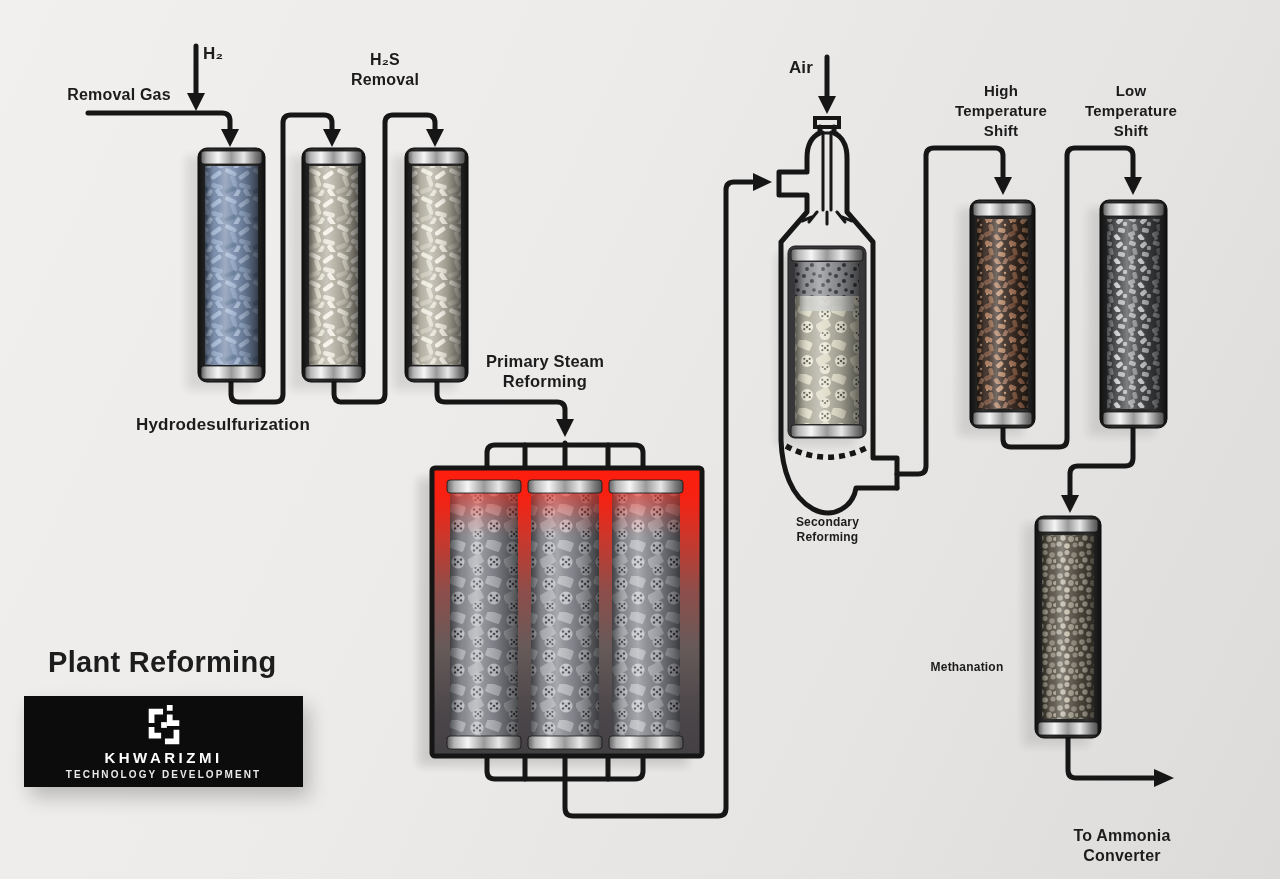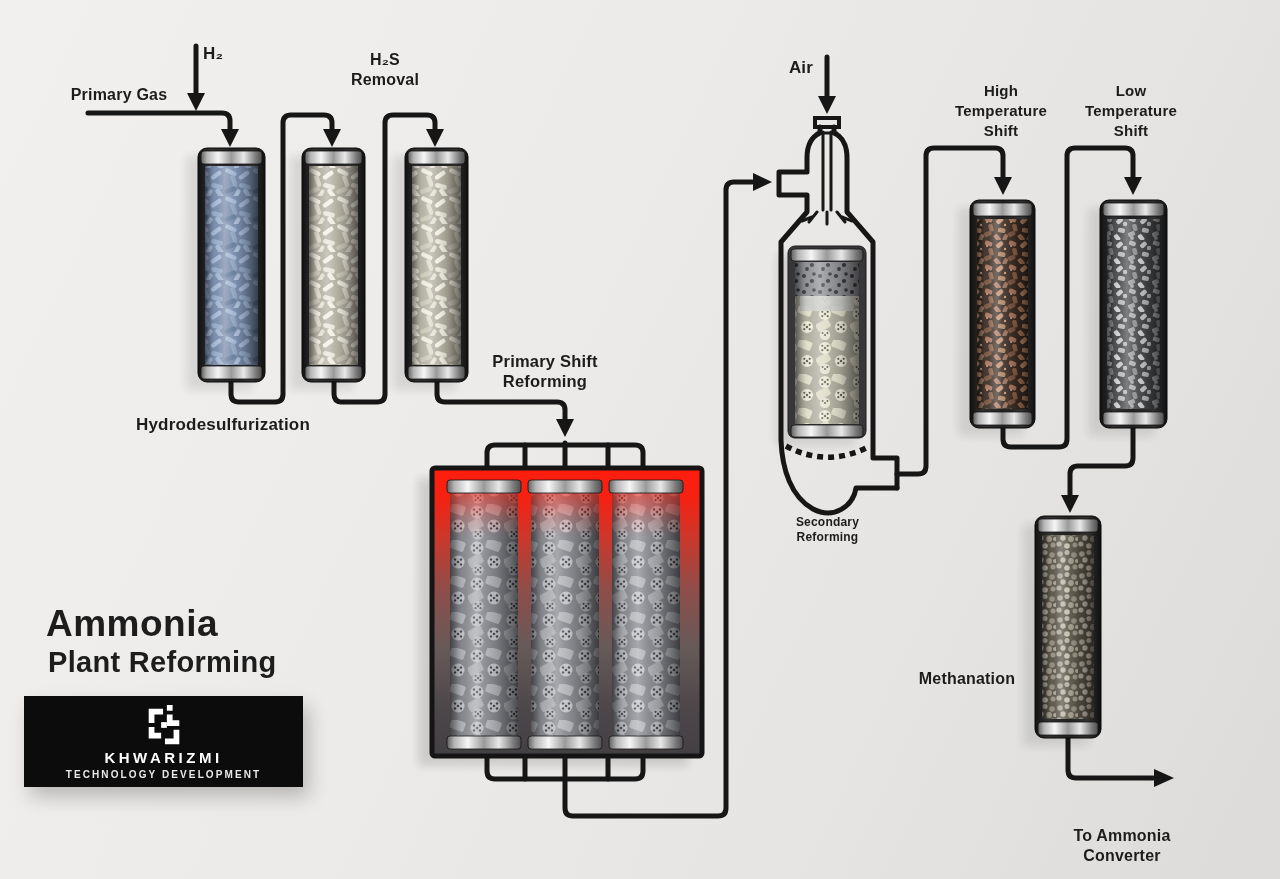--- a/index.html
+++ b/index.html
@@ -355,52 +355,51 @@
   <g>
     <rect x="1035" y="516" width="66" height="222" rx="9" fill="url(#frameH)" stroke="#0a0a0a" stroke-width="1"></rect>
     <rect x="1042" y="535" width="52" height="184" fill="url(#patTan)"></rect>
     <rect x="1042" y="535" width="52" height="184" fill="url(#glassFx)"></rect>
     <rect x="1038" y="519" width="60" height="13" rx="3" fill="url(#chrome)" stroke="#141414" stroke-width=".8"></rect>
     <rect x="1038" y="722" width="60" height="13" rx="3" fill="url(#chrome)" stroke="#141414" stroke-width=".8"></rect>
   </g>
 </svg>
 
 <div class="lbl" style="left:203px;top:44px;width:44px;font-size:17px;text-align:left;">H₂</div>
-<div class="lbl" style="left:58px;top:85px;width:122px;font-size:16px;">Primary Gas</div>
+<div class="lbl" style="left:58px;top:85px;width:122px;font-size:16px;">Removal Gas</div>
 <div class="lbl" style="left:333px;top:50px;width:104px;font-size:16px;">
   <span>H₂S</span>
   <span>Removal</span>
 </div>
 <div class="lbl" style="left:111px;top:415px;width:224px;font-size:17px;">Hydrodesulfurization</div>
 <div class="lbl" style="left:463px;top:351px;width:164px;font-size:16.5px;">
-  <span>Primary Shift</span>
+  <span>Primary Steam</span>
   <span>Reforming</span>
 </div>
 <div class="lbl" style="left:778px;top:58px;width:46px;font-size:17px;">Air</div>
 <div class="lbl" style="left:764px;top:515px;width:127px;font-size:12px;text-align:center;">
   <span>Secondary</span>
   <span>Reforming</span>
 </div>
 <div class="lbl" style="left:941px;top:81px;width:120px;font-size:15px;line-height:1.32;">
   <span>High</span>
   <span>Temperature</span>
   <span>Shift</span>
 </div>
 <div class="lbl" style="left:1071px;top:81px;width:120px;font-size:15px;line-height:1.32;">
   <span>Low</span>
   <span>Temperature</span>
   <span>Shift</span>
 </div>
-<div class="lbl" style="left:906px;top:660px;width:122px;font-size:16px;margin-top:9px;">Methanation</div>
+<div class="lbl" style="left:906px;top:660px;width:122px;font-size:12px;">Methanation</div>
 <div class="lbl" style="left:1046px;top:790px;width:152px;font-size:16px;margin-top:36px;">
   <span>To Ammonia</span>
   <span>Converter</span>
 </div>
 
-<div class="title-1">Ammonia</div>
 <div class="title-2">Plant Reforming</div>
 
 <div class="banner">
   <svg class="mark" width="48" height="44" viewBox="0 0 48 46">
     <g fill="#ffffff">
       <path d="M8,6 H23 V12 H14 V21 H8 Z"></path>
       <path d="M27,2 H33 V8 H27 Z M27,12 H33 V18 H40 V24 H27 Z"></path>
       <path d="M8,25 H14 V31 H21 V37 H8 Z"></path>
       <path d="M25,28 H40 V34 H31 V43 H25 Z" transform="rotate(180 32.5 35.5)"></path>
       <rect x="21" y="20" width="6" height="6"></rect>

